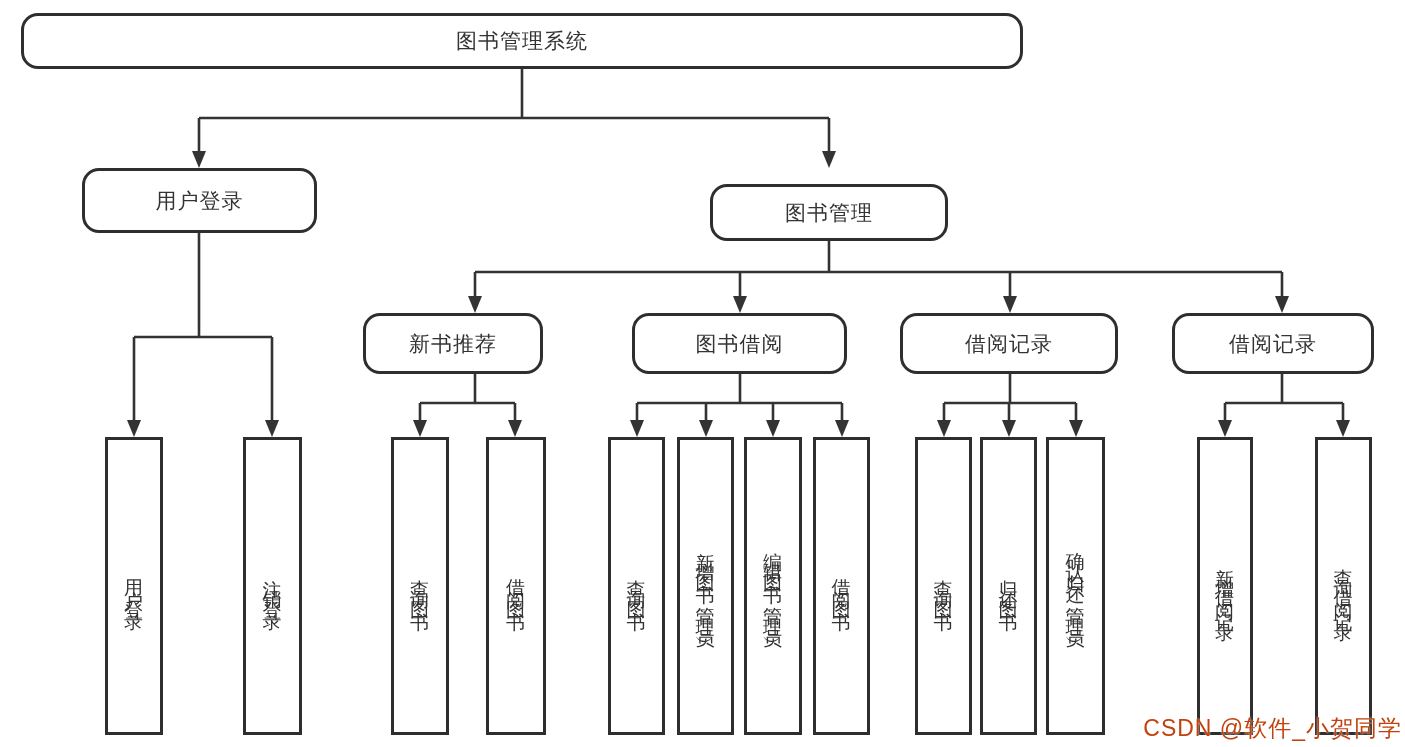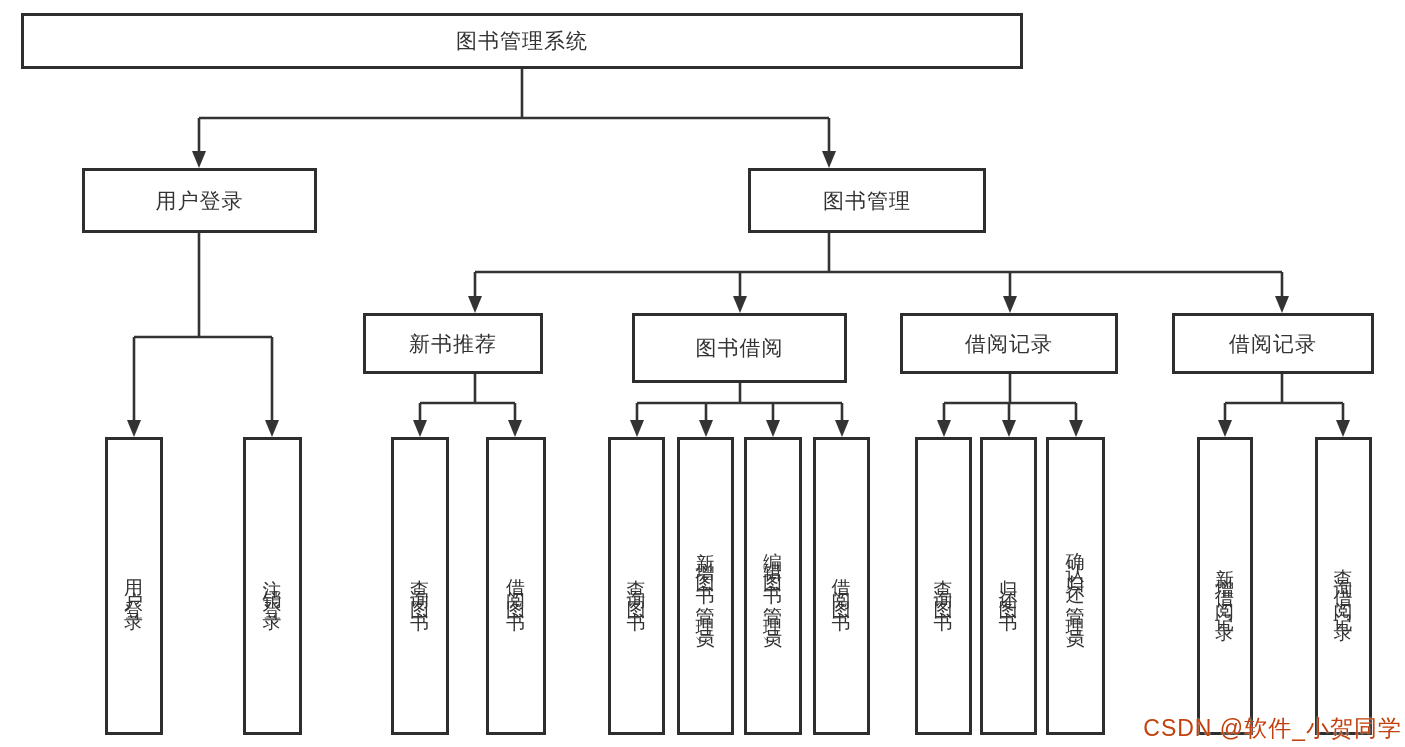--- a/index.html
+++ b/index.html
@@ -28,20 +28,21 @@
     background: #ffffff;
     color: #333333;
     display: flex;
     align-items: center;
     justify-content: center;
   }
   .hbox {
     font-size: 21px;
     letter-spacing: 1px;
     white-space: nowrap;
+    border-radius: 17px;
   }
   .vbox {
     top: 437px;
     height: 298px;
     writing-mode: vertical-rl;
     text-orientation: mixed;
     font-size: 19px;
     letter-spacing: 11px;
     line-height: 1;
   }
@@ -98,24 +99,24 @@
       <polygon points="1002,420 1016,420 1009,437"></polygon>
       <polygon points="1069,420 1083,420 1076,437"></polygon>
       <polygon points="1218,420 1232,420 1225,437"></polygon>
       <polygon points="1336,420 1350,420 1343,437"></polygon>
     </g>
   </svg>
 
   <div class="node hbox" style="left:21px; top:13px; width:1002px; height:56px;">图书管理系统</div>
 
   <div class="node hbox" style="left:82px; top:168px; width:235px; height:65px;">用户登录</div>
-  <div class="node hbox" style="left:710px; top:168px; width:238px; height:65px;margin-left:38px;">图书管理</div>
+  <div class="node hbox" style="left:710px; top:184px; width:238px; height:57px;">图书管理</div>
 
   <div class="node hbox" style="left:363px; top:313px; width:180px; height:61px;">新书推荐</div>
-  <div class="node hbox" style="left:632px; top:313px; width:215px; height:70px;">图书借阅</div>
+  <div class="node hbox" style="left:632px; top:313px; width:215px; height:61px;">图书借阅</div>
   <div class="node hbox" style="left:900px; top:313px; width:218px; height:61px;">借阅记录</div>
   <div class="node hbox" style="left:1172px; top:313px; width:202px; height:61px;">借阅记录</div>
 
   <div class="node vbox" style="left:105px; width:58px;">用户登录</div>
   <div class="node vbox" style="left:243px; width:59px;">注销登录</div>
 
   <div class="node vbox" style="left:391px; width:58px;">查询图书</div>
   <div class="node vbox" style="left:486px; width:60px;">借阅图书</div>
 
   <div class="node vbox" style="left:608px; width:57px;">查询图书</div>

